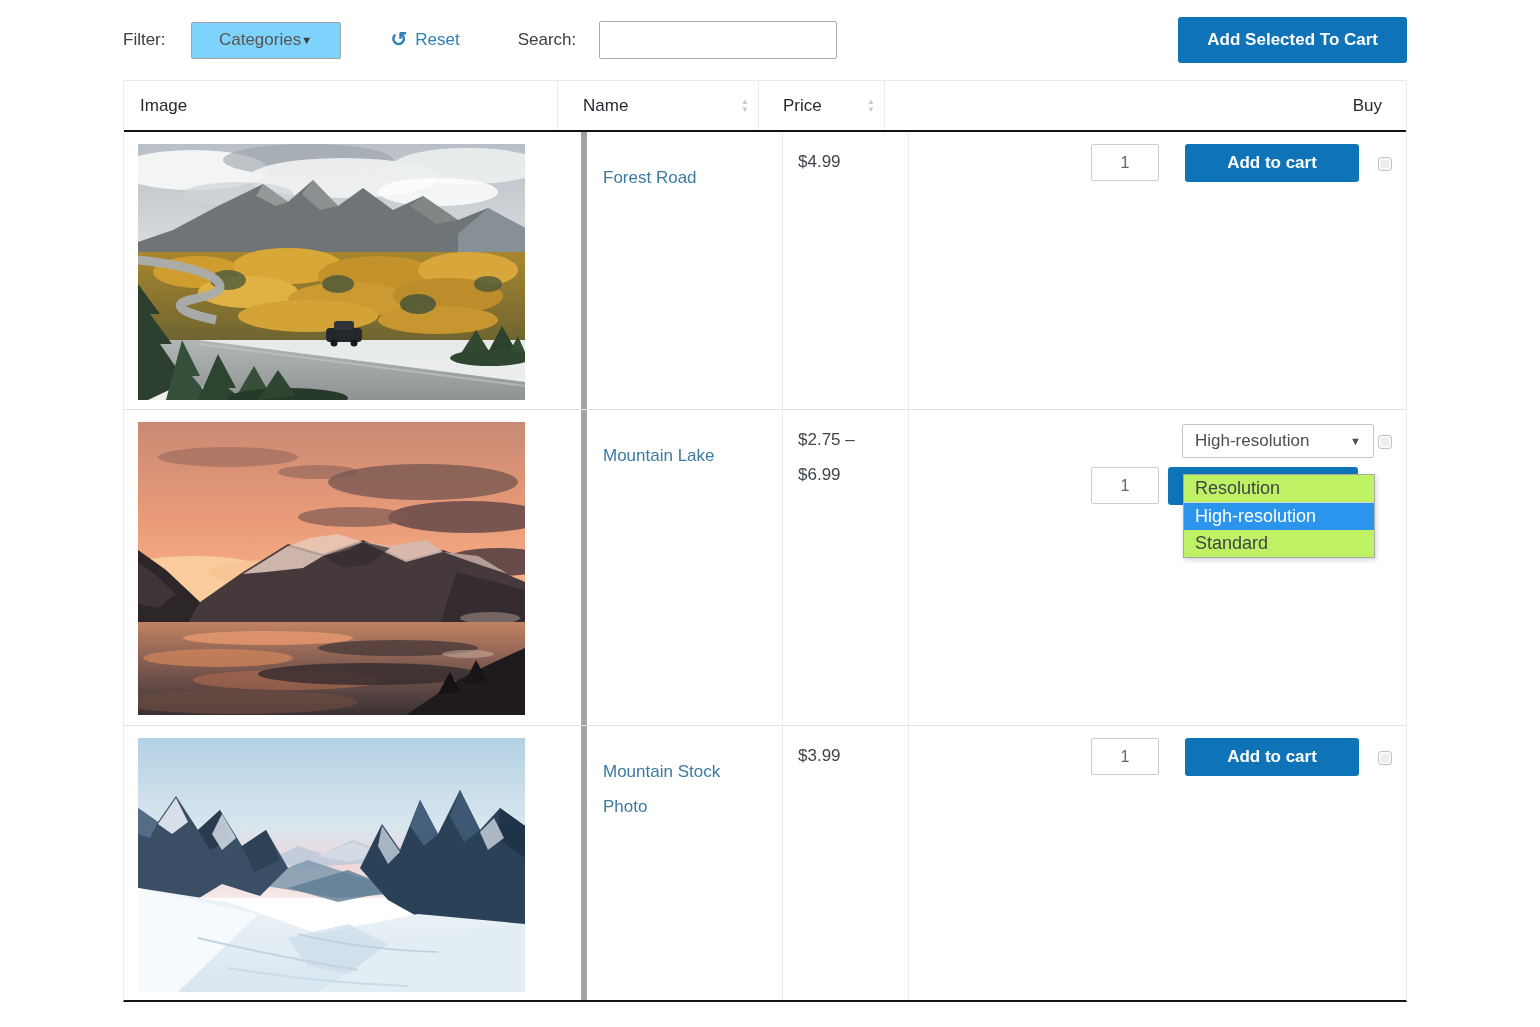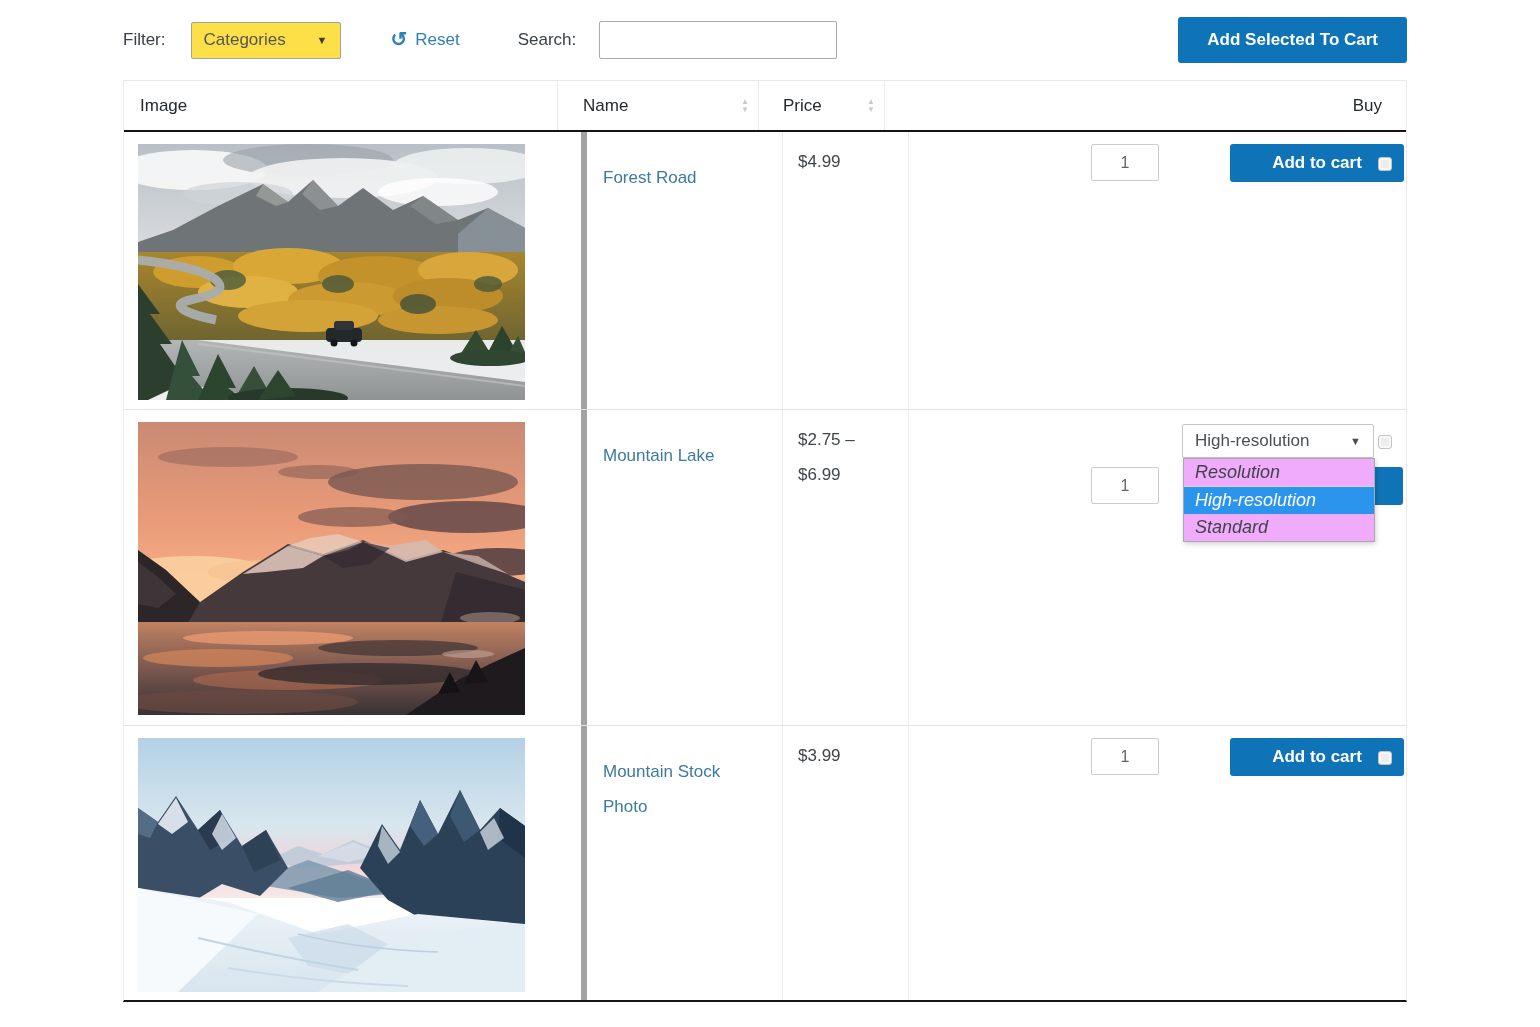--- a/index.html
+++ b/index.html
@@ -3,30 +3,30 @@
 <meta charset="utf-8">
 <style>
   html,body{margin:0;padding:0;background:#fff;}
   body{font-family:"Liberation Sans",sans-serif;color:#3c4247;width:1540px;height:1027px;overflow:hidden;}
   .page{width:1284px;margin-left:123px;padding-top:17px;position:relative;}
 
   
   .topbar{display:flex;align-items:center;height:46px;margin-bottom:17px;gap:14px;}
   .lbl{font-size:17px;color:#3a4045;}
   .filter-label{margin-right:11px;}
-  .select-box{width:150px;height:37px;border:1px solid #a3a3a3;border-radius:2px;background:#fde047;
-    display:flex;align-items:center;justify-content:space-between;padding:8px 12px;box-sizing:border-box;
+  .select-box{width:150px;height:37px;border:1px solid #a3a3a3;border-radius:2px;background:#7dd3fc;
+    display:flex;align-items:center;justify-content:center;padding:8px 12px;box-sizing:border-box;
     font-size:17px;color:#555;cursor:pointer;}
   .caret{font-size:11px;color:#3f3f3f;}
   .reset{display:flex;align-items:center;gap:8px;margin-left:36px;color:#2f7fb9;font-size:17px;text-decoration:none;cursor:pointer;}
   .reset-ic{font-size:20px;font-weight:bold;line-height:1;transform:translateY(-1px);}
   .search-label{margin-left:44px;margin-right:9px;}
   .search{width:238px;height:38px;border:1px solid #ababab;border-radius:2px;box-sizing:border-box;
     font-size:16px;padding:0 8px;outline:none;font-family:inherit;}
-  .btn{background:#0f73b7;color:#fff;border:none;border-radius:3px;font-weight:bold;font-family:inherit;cursor:pointer;margin-left:45px;}
+  .btn{background:#0f73b7;color:#fff;border:none;border-radius:3px;font-weight:bold;font-family:inherit;cursor:pointer;}
   .btn-add-selected{margin-left:auto;height:46px;padding:0 29px;font-size:17px;}
 
   
   .ptable{width:1284px;border-bottom:2px solid #121417;border-left:1px solid #ececec;border-right:1px solid #ececec;box-sizing:border-box;}
   .thead{display:flex;height:52px;border-top:1px solid #e9e9e9;border-bottom:2px solid #121417;box-sizing:border-box;}
   .th{display:flex;align-items:center;font-size:17px;font-weight:normal;color:#24292e;box-sizing:border-box;}
   .th-image{width:433px;padding-left:16px;}
   .th-name{width:201px;padding:0 9px 0 25px;border-left:1px solid #ececec;justify-content:space-between;cursor:pointer;}
   .th-price{width:126px;padding:0 9px 0 24px;border-left:1px solid #ececec;justify-content:space-between;cursor:pointer;}
   .th-buy{flex:1;border-left:1px solid #ececec;justify-content:flex-end;padding-right:24px;}
@@ -49,22 +49,22 @@
   .buy-cb{position:absolute;right:14px;top:25px;width:14px;height:14px;appearance:none;-webkit-appearance:none;
     border:1px solid #c3c3c3;border-radius:3px;background:#ededed;box-shadow:inset 0 0 0 2px #f8f8f8;cursor:pointer;margin:0;}
 
   
   .r2 .qty{top:57px;}
   .r2 .btn-cart{left:259px;top:57px;width:190px;z-index:1;}
   .vselect{position:absolute;left:273px;top:14px;width:192px;height:34px;border:1px solid #c2c6c9;border-radius:2px;
     background:#fff;display:flex;align-items:center;justify-content:space-between;padding:0 12px;box-sizing:border-box;
     font-size:17px;color:#4a4f54;cursor:pointer;z-index:2;}
   .vselect .caret{color:#4a4f54;}
-  .vdrop{position:absolute;left:274px;top:48px;width:192px;background:#f0abfc;border:1px solid #a9a9a9;box-sizing:border-box;
-    z-index:3;box-shadow:1px 2px 5px rgba(0,0,0,.18);font-style:italic;}
+  .vdrop{position:absolute;left:274px;top:64px;width:192px;background:#bef264;border:1px solid #a9a9a9;box-sizing:border-box;
+    z-index:3;box-shadow:1px 2px 5px rgba(0,0,0,.18);}
   .opt{height:27px;line-height:26px;padding-left:11px;font-size:18px;color:#3f4449;cursor:pointer;white-space:nowrap;overflow:hidden;}
   .opt-first{border-bottom:1px solid #d6d6d6;}
   .opt-selected{background:#2b95ee;color:#fff;}
 </style>
 </head>
 <body>
 
 <div class="page">
 
   <div class="topbar">

